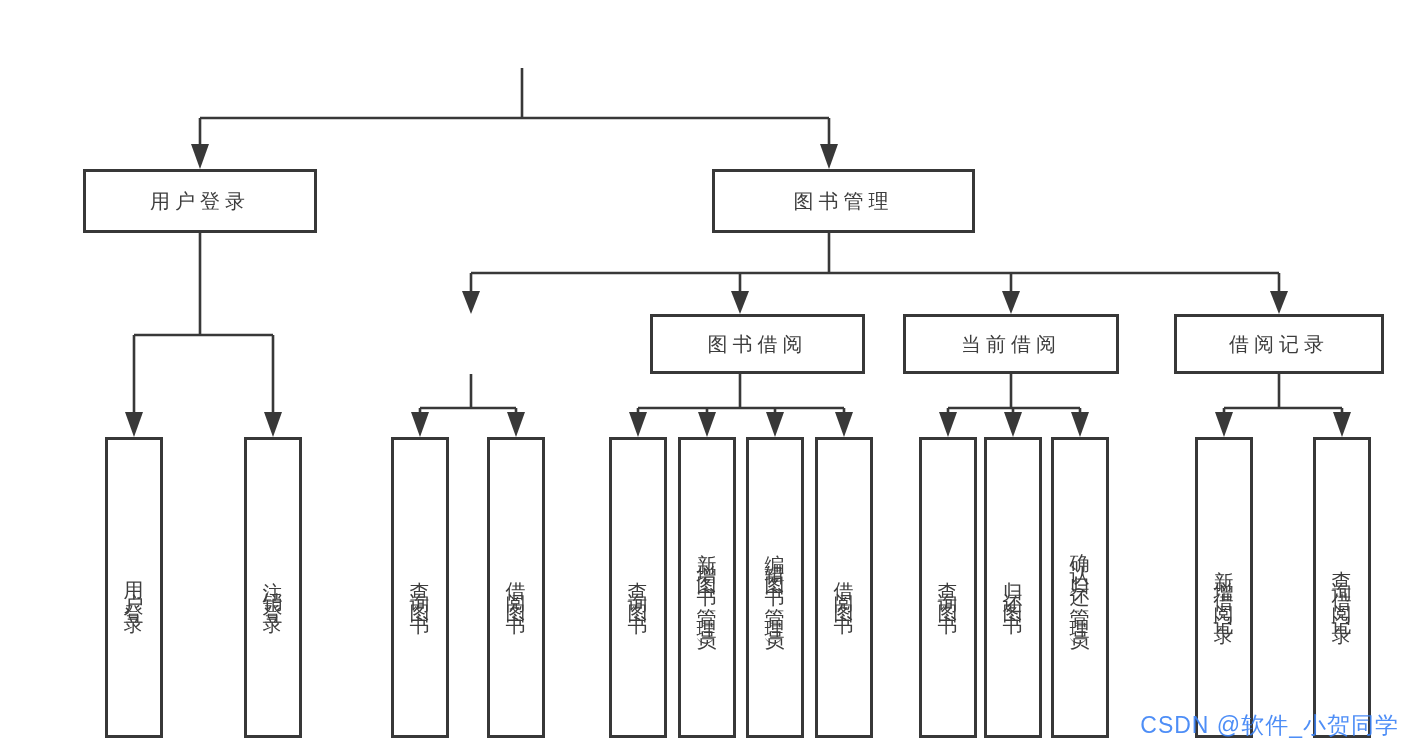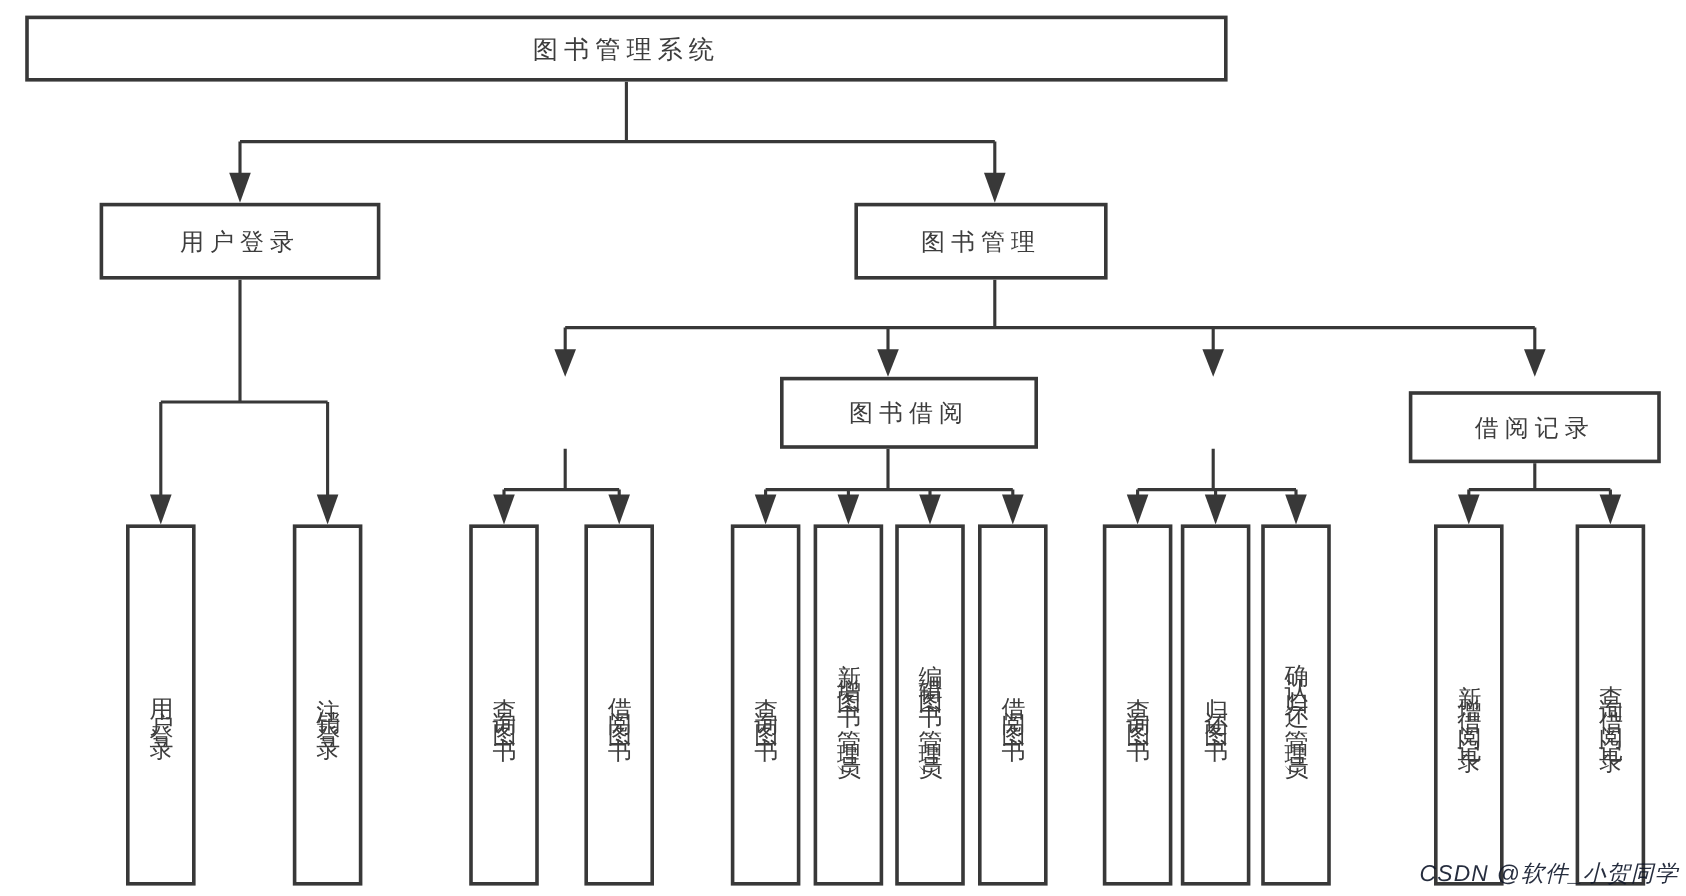--- a/index.html
+++ b/index.html
@@ -14,21 +14,21 @@
   }
   .box .lbl{white-space:nowrap;}
   .root .lbl{font-size:21px;letter-spacing:5px;}
   .h2 .lbl{font-size:20px;letter-spacing:5px;}
   .v .lbl{
     writing-mode:vertical-rl;text-orientation:mixed;
     font-size:20px;letter-spacing:11px;line-height:1;white-space:nowrap;
   }
   .watermark{
     position:absolute;right:6px;bottom:6px;z-index:6;
-    font-size:19px;letter-spacing:1px;color:#0f172a;opacity:.9;font-style:italic;
+    font-size:23px;letter-spacing:1px;color:#3b82f6;opacity:.9;
   }
 </style>
 </head>
 <body>
 
 <div class="canvas">
 
   <svg class="connectors" viewBox="0 0 1405 747" xmlns="http://www.w3.org/2000/svg">
     <g stroke="#383838" stroke-width="2.6" fill="none">
 
@@ -62,35 +62,35 @@
       <polygon points="766,412 784,412 775,437"></polygon>
       <polygon points="835,412 853,412 844,437"></polygon>
       <polygon points="939,412 957,412 948,437"></polygon>
       <polygon points="1004,412 1022,412 1013,437"></polygon>
       <polygon points="1071,412 1089,412 1080,437"></polygon>
       <polygon points="1215,412 1233,412 1224,437"></polygon>
       <polygon points="1333,412 1351,412 1342,437"></polygon>
     </g>
   </svg>
 
-  <div class="box root" style="left:21px;top:13px;width:1002px;height:55px;">
-    <span class="lbl">图书管理系统</span>
-  </div>
 
   <div class="box h2" style="left:83px;top:169px;width:234px;height:64px;">
     <span class="lbl">用户登录</span>
   </div>
-  <div class="box h2" style="left:712px;top:169px;width:211px;height:64px;">
+  <div class="box h2" style="left:712px;top:169px;width:263px;height:64px;">
     <span class="lbl">图书管理</span>
   </div>
 
   <div class="box h2" style="left:633px;top:314px;width:215px;height:60px;margin-left:17px;">
     <span class="lbl">图书借阅</span>
   </div>
-  <div class="box h2" style="left:1174px;top:326px;width:210px;height:60px;">
+  <div class="box h2" style="left:903px;top:314px;width:216px;height:60px;">
+    <span class="lbl">当前借阅</span>
+  </div>
+  <div class="box h2" style="left:1174px;top:314px;width:210px;height:60px;">
     <span class="lbl">借阅记录</span>
   </div>
 
   <div class="box v" style="left:105px;top:437px;width:58px;height:301px;">
     <span class="lbl">用户登录</span>
   </div>
   <div class="box v" style="left:244px;top:437px;width:58px;height:301px;">
     <span class="lbl">注销登录</span>
   </div>
 

